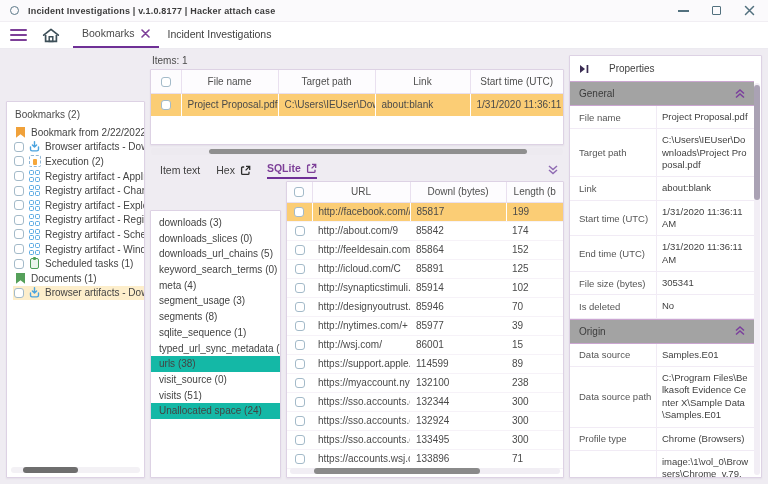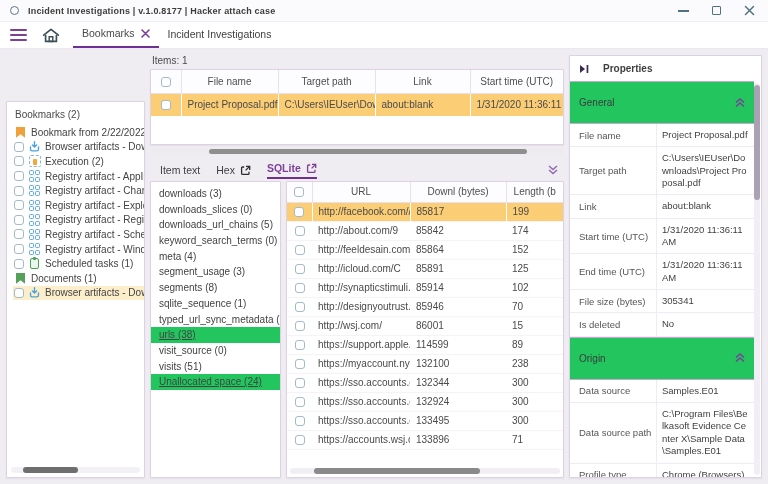--- a/index.html
+++ b/index.html
@@ -68,34 +68,34 @@
   .hstrip { height:7px; background:#edeaf0; border-radius:3px; margin:3px 1px; position:relative; }
   .hstrip .thumb { position:absolute; top:1px; height:5px; background:#8f8f8f; border-radius:2.5px; }
   .ft-thumb { left:58px; width:318px; }
 
   .vtabs { height:21px; display:flex; align-items:flex-end; gap:16px; padding-left:10px; position:relative; font-size:10.5px; }
   .vtab { display:flex; align-items:center; gap:5px; padding-bottom:3px; color:#3f3f3f; }
   .vtab.active { border-bottom:2px solid #6f3096; color:#7d3f98; font-weight:700; }
   .collapse-btn { position:absolute; right:5px; bottom:2px; }
 
   .viewer { flex:1; display:flex; gap:5px; min-height:0; margin-top:2px; }
-  .tlist { width:131px; flex:0 0 131px; padding:4px 0; font-size:10px; overflow:hidden; }
+  .tlist { width:131px; flex:0 0 131px; padding:4px 0; font-size:10px; overflow:hidden;margin-top:29px; }
   .titem { height:15.7px; line-height:15.7px; padding-left:8px; white-space:nowrap; overflow:hidden; }
-  .titem.sel { background:#22c55e;text-decoration:underline; }
+  .titem.sel { background:#14b8a6; }
   .utable-wrap { flex:1; position:relative; overflow:hidden; }
   .utable th { height:20px; }
   .utable td { height:19px; border-bottom:1px solid #f6f2f8; }
   .u-hstrip { position:absolute; left:3px; right:3px; bottom:3px; height:6px; background:#f1eef4; border-radius:3px; }
   .u-hstrip .thumb { position:absolute; top:0; left:24px; width:166px; height:6px; background:#8a8a8a; border-radius:3px; }
 
   
   .props { width:193px; flex:0 0 193px; position:relative; overflow:hidden; display:flex; flex-direction:column; }
-  .phead { height:25px; display:flex; align-items:center; gap:14px; padding-left:9px; font-size:10px; color:#3f3f3f; flex:0 0 25px;font-weight:bold; }
+  .phead { height:25px; display:flex; align-items:center; gap:20px; padding-left:9px; font-size:10px; color:#3f3f3f; flex:0 0 25px; }
   .pbody { flex:1; overflow:hidden; padding-right:7px; }
-  .psection { background:#22c55e; height:43px; display:flex; align-items:center; justify-content:space-between;
+  .psection { background:#a3a3a3; height:25px; display:flex; align-items:center; justify-content:space-between;
     padding:0 8px 0 9px; font-size:10px; color:#3c3c3c; border-top:1px solid #cba6d1; border-bottom:1px solid #cba6d1; }
   .prow { display:flex; border-bottom:1px solid #f1ebf5; font-size:9.5px; }
   .plabel { flex:0 0 86px; padding:5px 2px 5px 9px; color:#555; display:flex; align-items:center; }
   .pvalue { flex:1; padding:5px 5px; border-left:1px solid #f1ebf5; word-break:break-all; line-height:1.3;
     display:flex; align-items:center; color:#3f3f3f; }
   .pvscroll { position:absolute; right:1px; top:27px; bottom:2px; width:6px; background:#f2eef5; border-radius:3px; }
   .pvscroll .thumb { position:absolute; top:2px; width:6px; height:115px; background:#aaa2b4; border-radius:3px; }
 </style>
 </head>
 <body>
@@ -402,20 +402,26 @@
             <td>102</td>
           </tr>
           <tr>
             <td class="cbcell"><span class="cb"></span></td>
             <td>http://designyoutrust.</td>
             <td>85946</td>
             <td>70</td>
           </tr>
           <tr>
             <td class="cbcell"><span class="cb"></span></td>
+            <td>http://nytimes.com/+</td>
+            <td>85977</td>
+            <td>39</td>
+          </tr>
+          <tr>
+            <td class="cbcell"><span class="cb"></span></td>
             <td>http://wsj.com/</td>
             <td>86001</td>
             <td>15</td>
           </tr>
           <tr>
             <td class="cbcell"><span class="cb"></span></td>
             <td>https://support.apple.c</td>
             <td>114599</td>
             <td>89</td>
           </tr>

